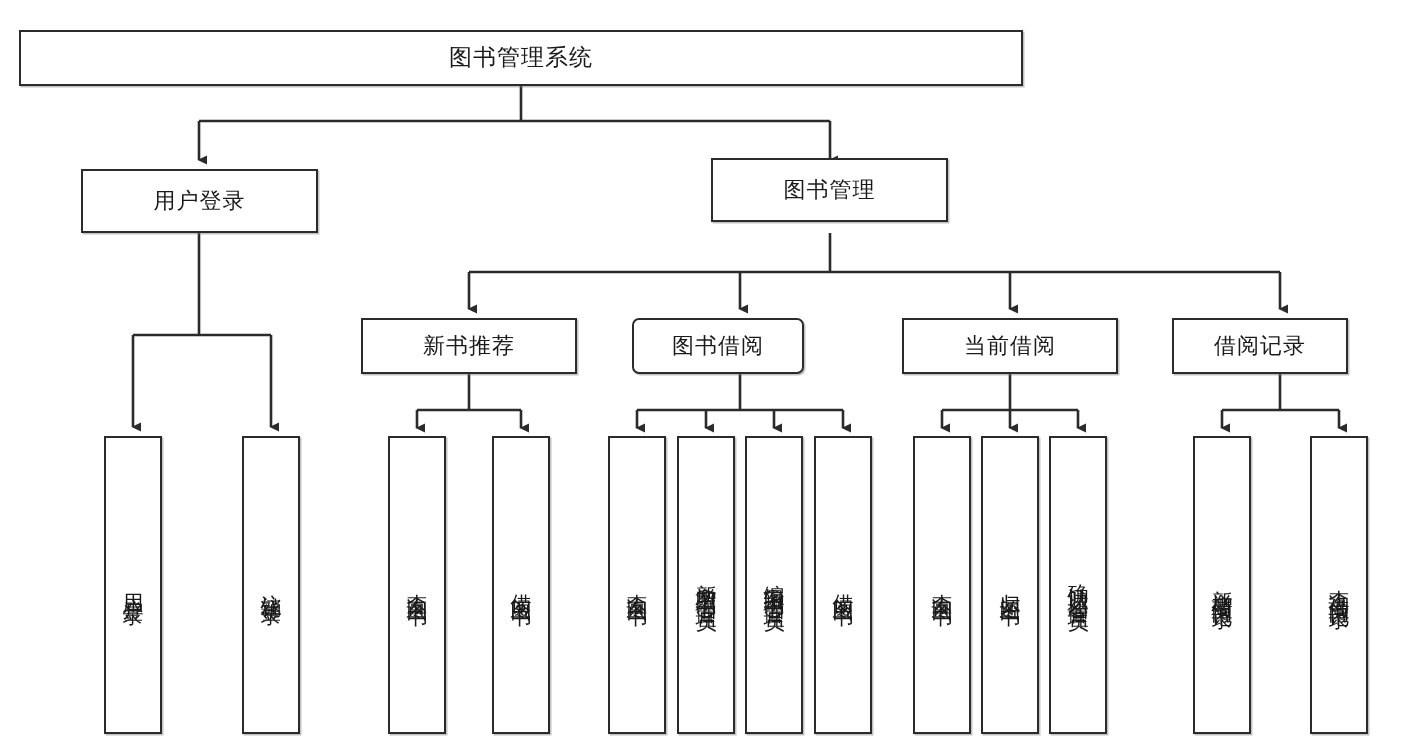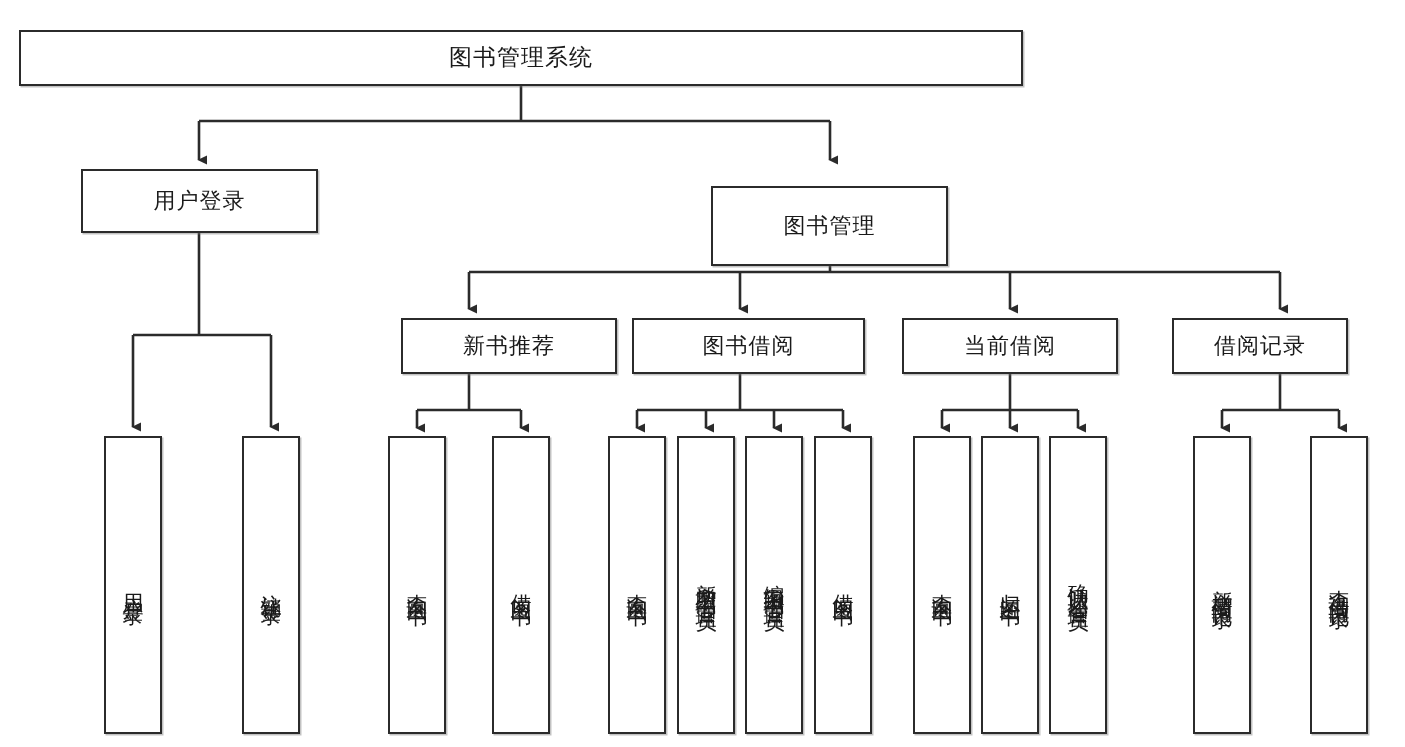--- a/index.html
+++ b/index.html
@@ -131,28 +131,28 @@
     </g>
   </svg>
 
   <div class="node horizontal root" style="left:19px; top:12px; width:1004px; height:56px;margin-top:18px;">
     <span class="node-label">图书管理系统</span>
   </div>
 
   <div class="node horizontal" style="left:81px; top:169px; width:237px; height:64px;">
     <span class="node-label">用户登录</span>
   </div>
-  <div class="node horizontal" style="left:711px; top:186px; width:237px; height:80px;">
+  <div class="node horizontal" style="left:711px; top:158px; width:237px; height:64px;">
     <span class="node-label">图书管理</span>
   </div>
 
-  <div class="node horizontal" style="left:361px; top:318px; width:216px; height:56px;margin-left:40px;">
+  <div class="node horizontal" style="left:361px; top:318px; width:216px; height:56px;">
     <span class="node-label">新书推荐</span>
   </div>
-  <div class="node horizontal" style="left:632px; top:318px; width:233px; height:56px;">
+  <div class="node horizontal" style="left:632px; top:318px; width:172px; height:56px;border-radius:7px;">
     <span class="node-label">图书借阅</span>
   </div>
   <div class="node horizontal" style="left:902px; top:318px; width:216px; height:56px;">
     <span class="node-label">当前借阅</span>
   </div>
   <div class="node horizontal" style="left:1172px; top:318px; width:176px; height:56px;">
     <span class="node-label">借阅记录</span>
   </div>
 
   <div class="node vertical" style="left:104px; top:436px; width:58px; height:298px;">

